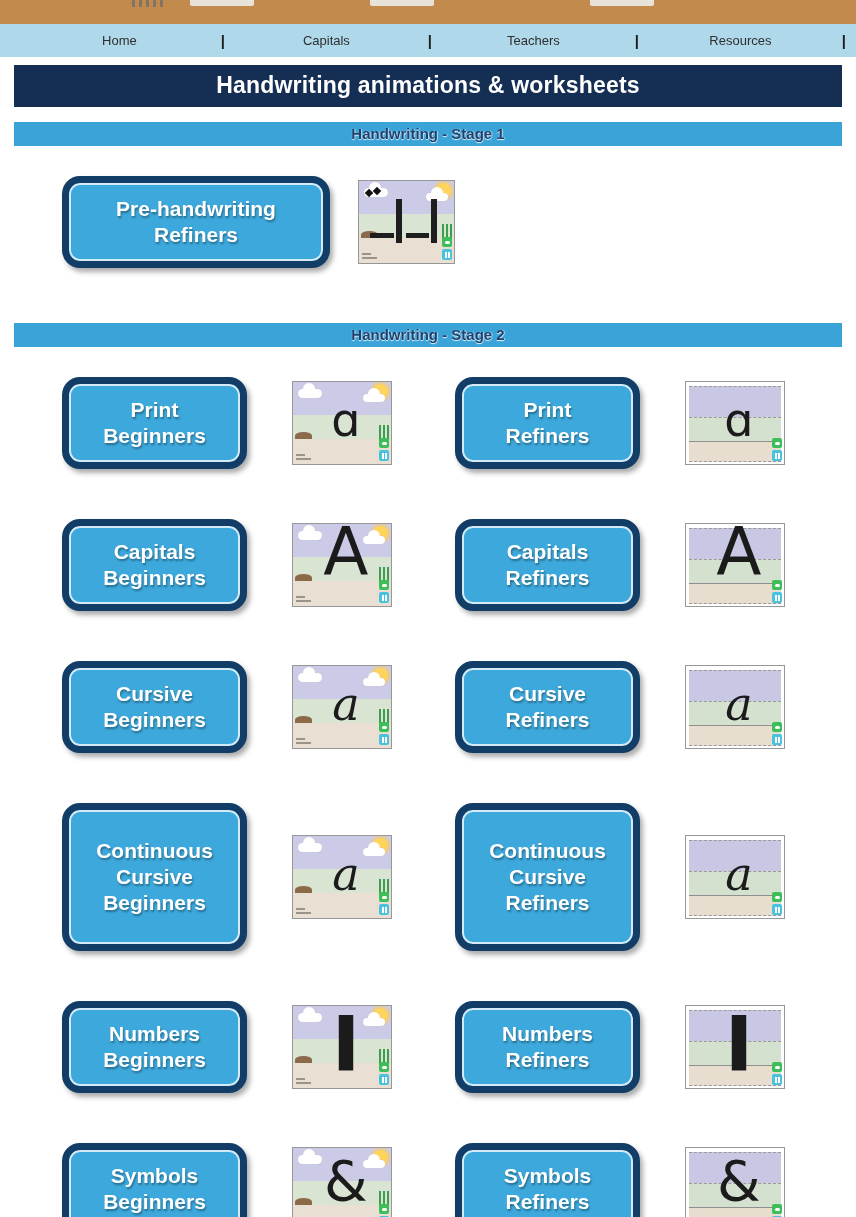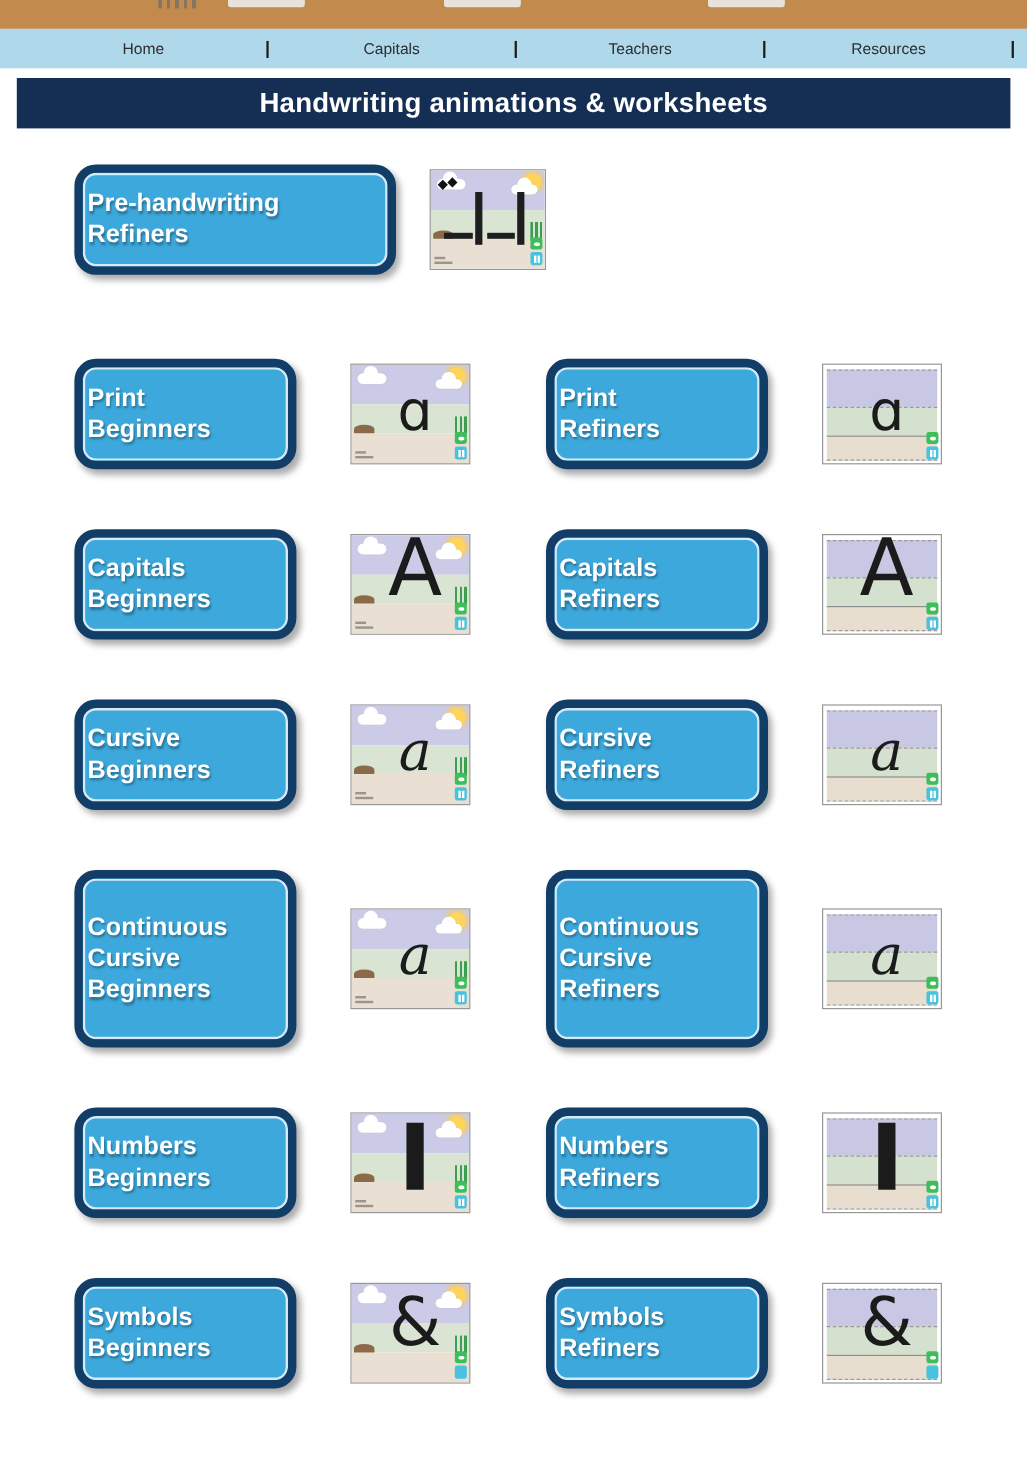--- a/index.html
+++ b/index.html
@@ -28,21 +28,21 @@
   .row{display:flex;margin-bottom:50px;}
   .row:last-child{margin-bottom:28px;}
   .cell{width:393px;display:flex;align-items:center;}
 
   
   .hw-btn{width:185px;min-height:92px;box-sizing:border-box;
     background:#3DA8DB;border:7px solid #113D67;border-radius:18px;
     box-shadow:inset 0 0 0 2px rgba(240,246,250,.85),3px 4px 5px rgba(70,70,70,.45);
     color:#fff;font-family:inherit;font-weight:bold;font-size:21px;line-height:1.25;
     text-shadow:1px 2px 2px rgba(0,0,0,.35);
-    display:flex;flex-direction:column;justify-content:center;align-items:flex-start;
+    display:flex;flex-direction:column;justify-content:center;align-items:center;
     padding:8px 4px;cursor:pointer;}
   .hw-btn.wide{width:277px;}
   .hw-btn.tall{min-height:148px;}
   .hw-btn span{display:block;}
 
   
   .thumb{width:100px;height:84px;margin-left:45px;position:relative;overflow:hidden;
     box-sizing:border-box;border:1px solid #979797;background:#fff;flex:none;cursor:pointer;}
   .thumb.wide-neighbor{margin-left:28px;width:97px;}
   .band{position:absolute;left:0;right:0;}
@@ -111,20 +111,21 @@
     <span class="nav-sep">|</span>
     <div class="nav-item">Teachers</div>
     <span class="nav-sep">|</span>
     <div class="nav-item">Resources</div>
     <span class="nav-sep">|</span>
   </div>
 
 <div class="title-bar">Handwriting animations &amp; worksheets</div>
 
 <div id="sections">
+    <div class="section-header">Handwriting - Stage 1</div>
     <div class="rows">
       <div class="row">
         <div class="cell">
           <button class="hw-btn wide">
             <span>Pre-handwriting</span>
             <span>Refiners</span>
           </button>
           <div class="thumb beginner wide-neighbor">
             <div class="band sky"></div>
             <div class="band grass"></div>
@@ -148,20 +149,21 @@
             <div class="pat pat-h1"></div>
             <div class="pat pat-v1"></div>
             <div class="pat pat-h2"></div>
             <div class="pat pat-v2"></div>
             <div class="bird bird-1"></div>
             <div class="bird bird-2"></div>
           </div>
         </div>
       </div>
     </div>
+    <div class="section-header">Handwriting - Stage 2</div>
     <div class="rows">
       <div class="row">
         <div class="cell">
           <button class="hw-btn">
             <span>Print</span>
             <span>Beginners</span>
           </button>
           <div class="thumb beginner">
             <div class="band sky"></div>
             <div class="band grass"></div>

